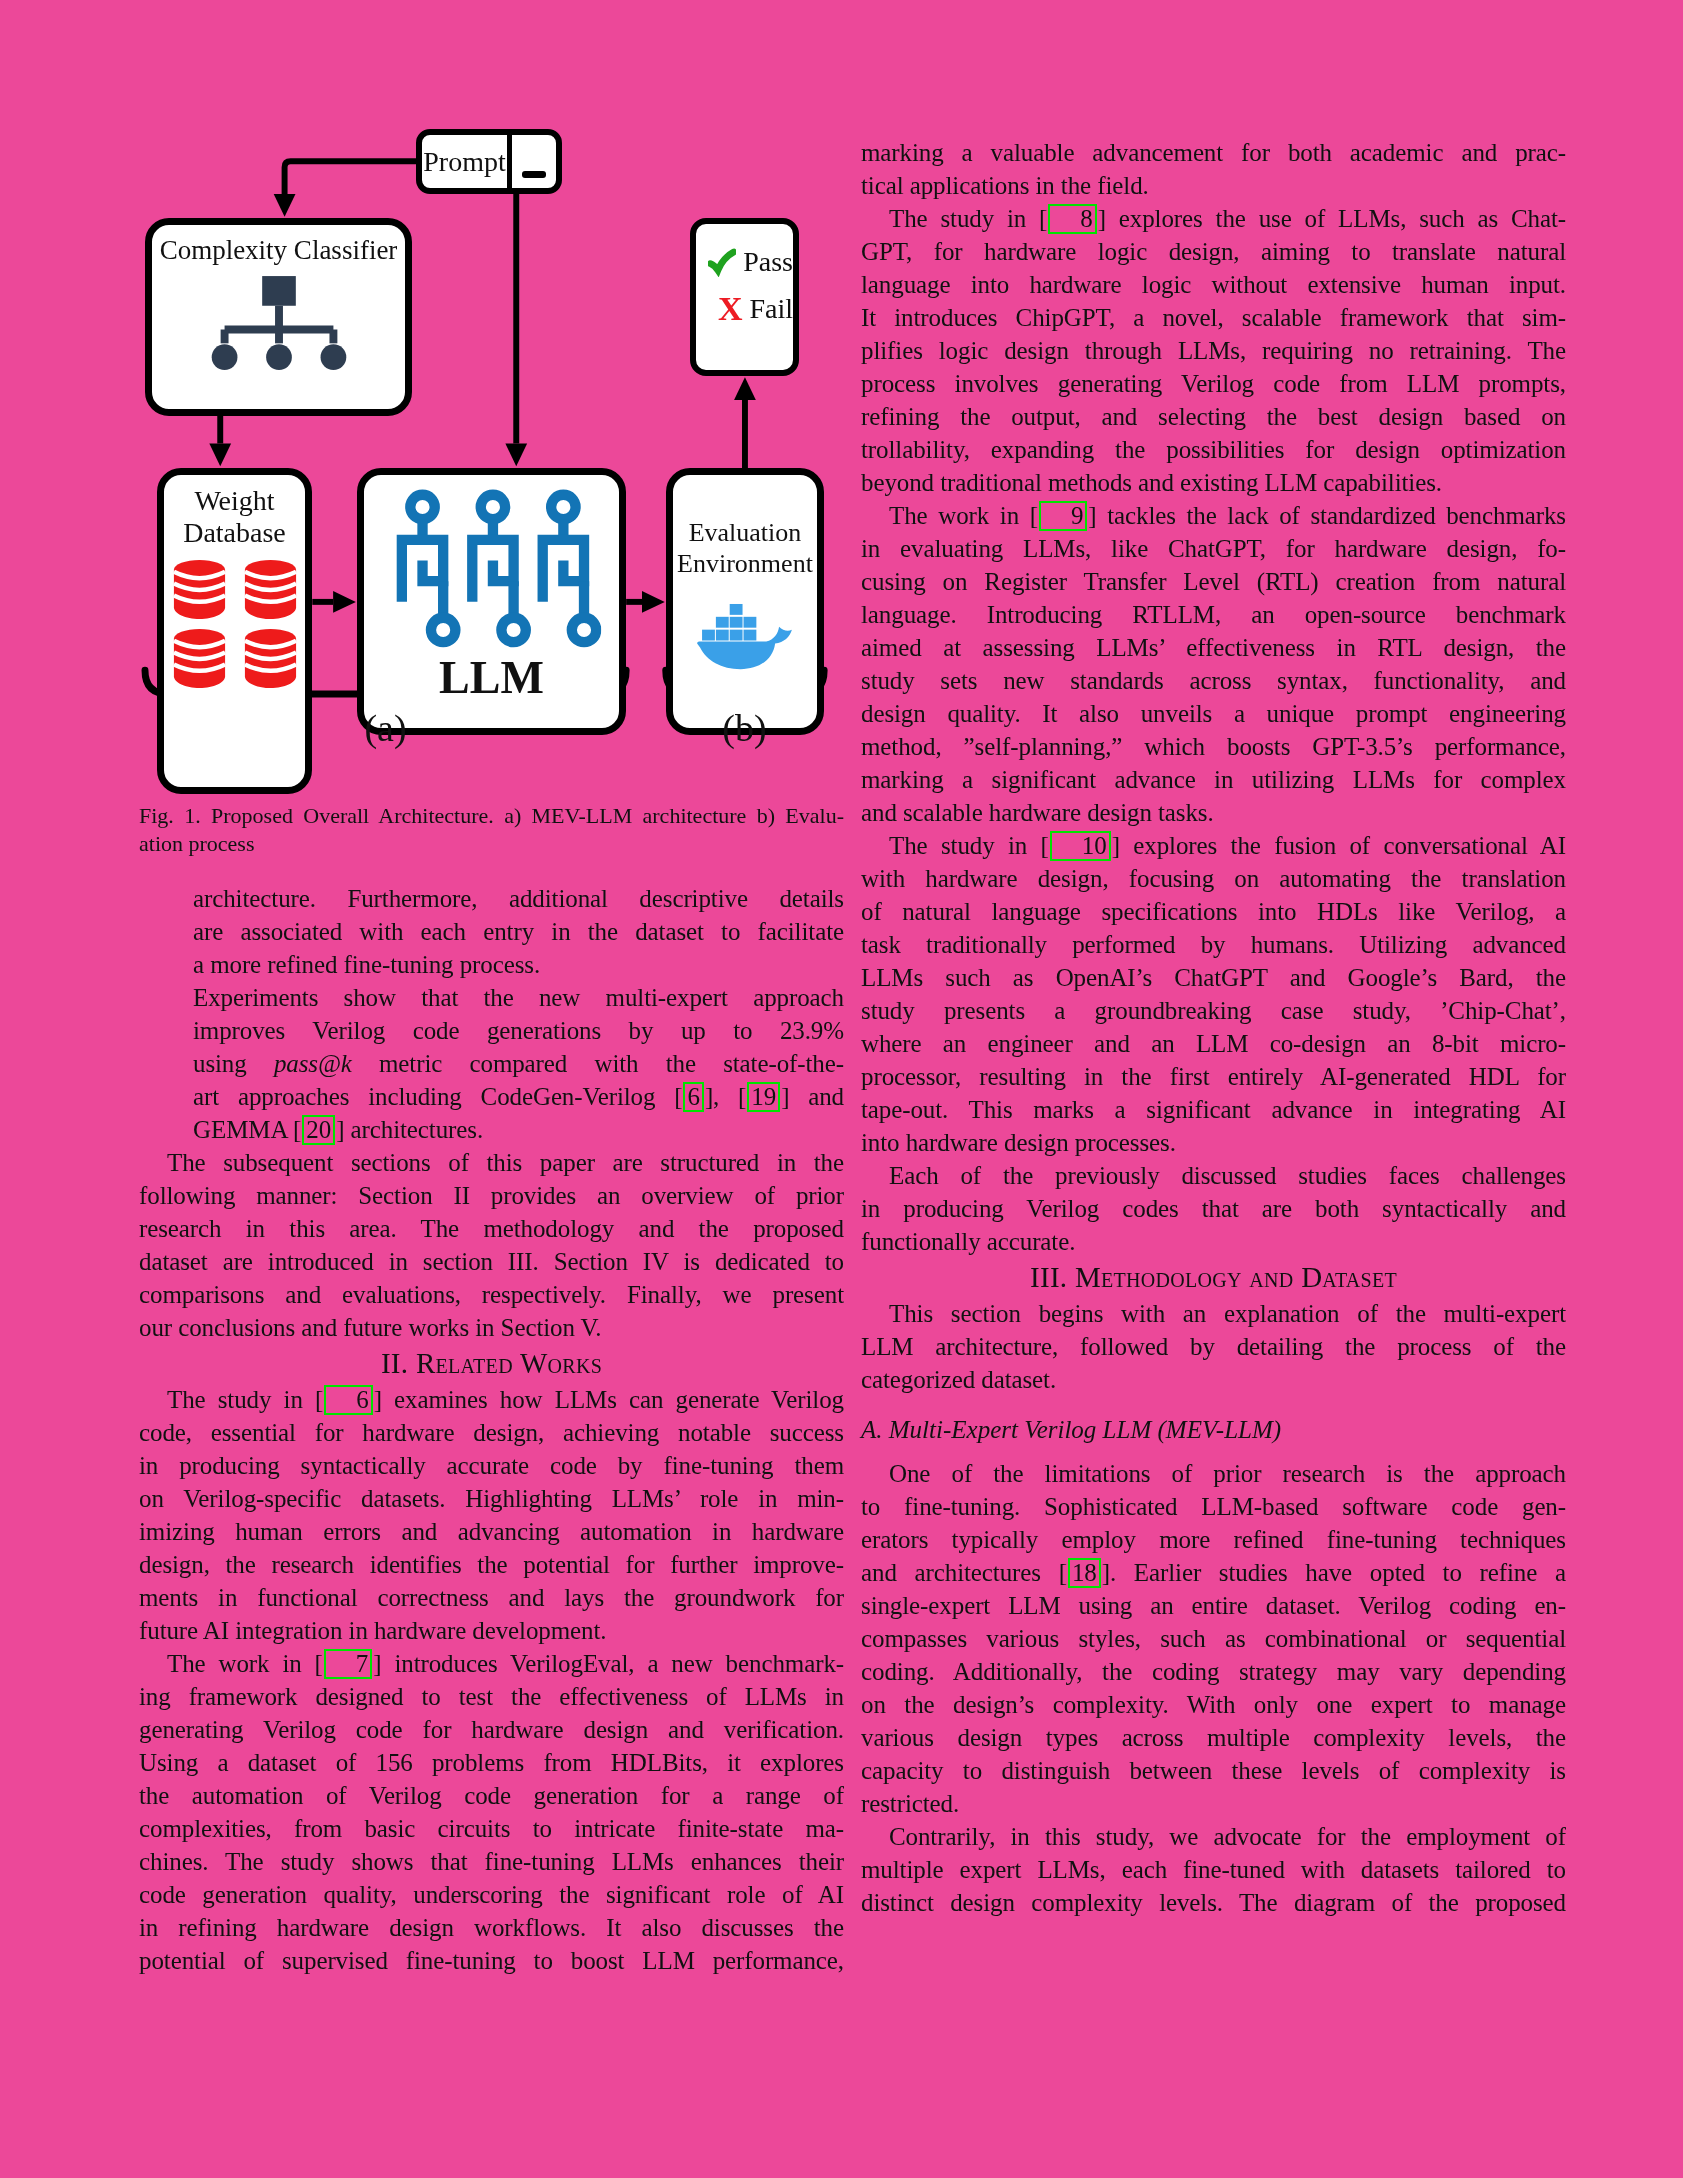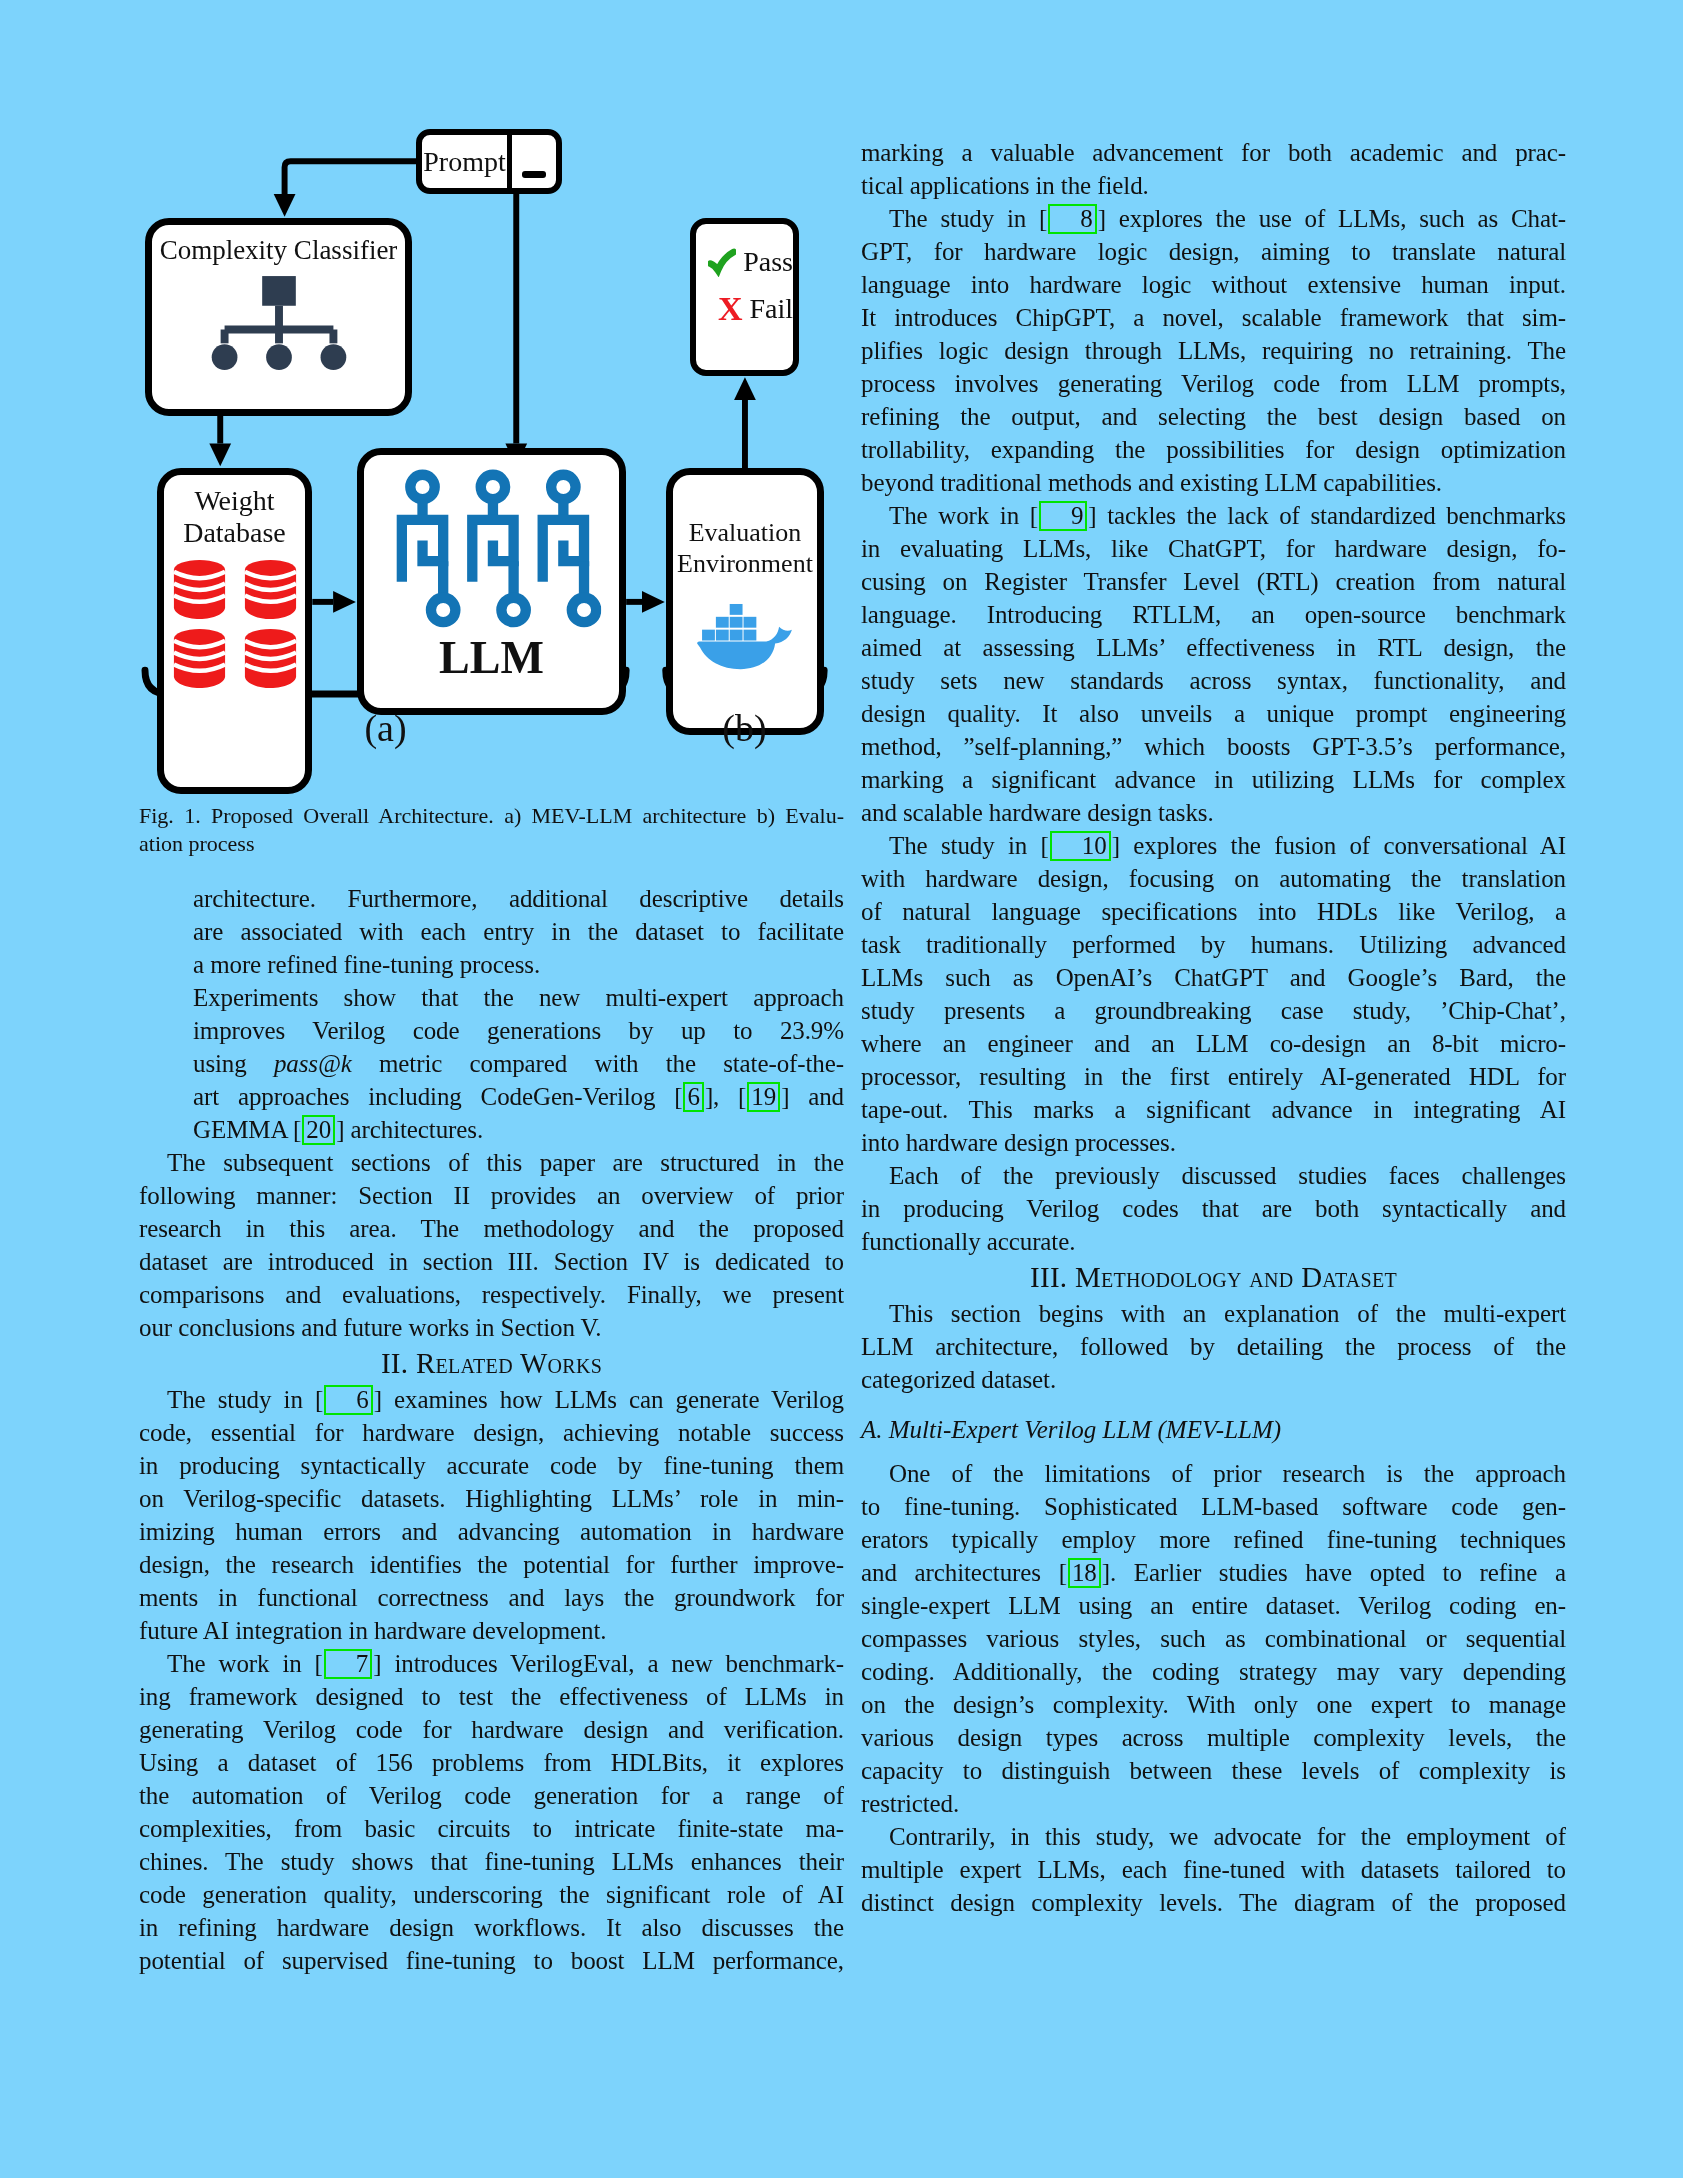--- a/index.html
+++ b/index.html
@@ -1,16 +1,16 @@
 <!DOCTYPE html>
 <html><head>
 <meta charset="utf-8">
 <style>
   html,body{margin:0;padding:0;background:#ffffff;}
-  #page{position:relative;width:1683px;height:2178px;background:#7dd3fc;overflow:hidden;
+  #page{position:relative;width:1683px;height:2178px;background:#ec4899;overflow:hidden;
         font-family:"Liberation Serif","DejaVu Serif",serif;color:#111;}
   
   #left-column{position:absolute;left:139px;top:94px;width:705px;}
   #right-column{position:absolute;left:861px;top:136px;width:705px;}
   .body-text{font-size:25px;}
   .tline{text-align:justify;text-align-last:justify;height:33px;line-height:33px;
          overflow:hidden;letter-spacing:-0.1px;position:relative;white-space:normal;}
   .tline.lastline{text-align-last:left;}
   .tline.indented{text-indent:28px;}
   .bullet,.bullet_cont{padding-left:54px;}
@@ -33,21 +33,21 @@
   #prompt-box .underscore{width:24px;height:7px;background:#000;border-radius:3px;margin-bottom:10px;}
   #classifier-box{left:6px;top:124px;width:267px;height:198px;border-radius:24px;border-width:7px;}
   #classifier-box .blabel{font-size:27px;margin-top:10px;}
   #passfail-box{left:551px;top:124px;width:109px;height:158px;border-radius:16px;}
   .pf-row{display:flex;align-items:center;gap:7px;margin:14px 0 0 12px;font-size:28px;justify-content:flex-end;}
   .pf-row.first{margin-top:22px;}
   .xmark{color:#ed1c24;font-weight:bold;font-size:34px;line-height:1;}
   #weightdb-box{left:18px;top:374px;width:155px;height:326px;border-radius:24px;border-width:7px;}
   #weightdb-box .blabel{font-size:28px;line-height:32px;margin-top:10px;}
   .db-grid{display:grid;grid-template-columns:61px 61px;gap:4px 10px;justify-content:center;margin-top:8px;}
-  #llm-box{left:218px;top:354px;width:269px;height:267px;border-radius:24px;border-width:7px;}
+  #llm-box{left:218px;top:374px;width:269px;height:267px;border-radius:24px;border-width:7px;}
   #llm-box .llm-label{font-size:46px;font-weight:bold;line-height:1;margin-top:2px;}
   #eval-box{left:527px;top:374px;width:158px;height:267px;border-radius:24px;border-width:7px;}
   #eval-box .blabel{font-size:26px;line-height:31px;margin-top:42px;}
   .brace-label{position:absolute;width:79px;text-align:center;font-size:38px;top:612px;}
   #label-a{left:207px;}
   #label-b{left:566px;}
   
   #fig-caption{margin-top:13px;font-size:22px;line-height:28px;}
   #fig-caption .cap1{text-align:justify;text-align-last:justify;}
   .body-text{margin-top:24px;}

